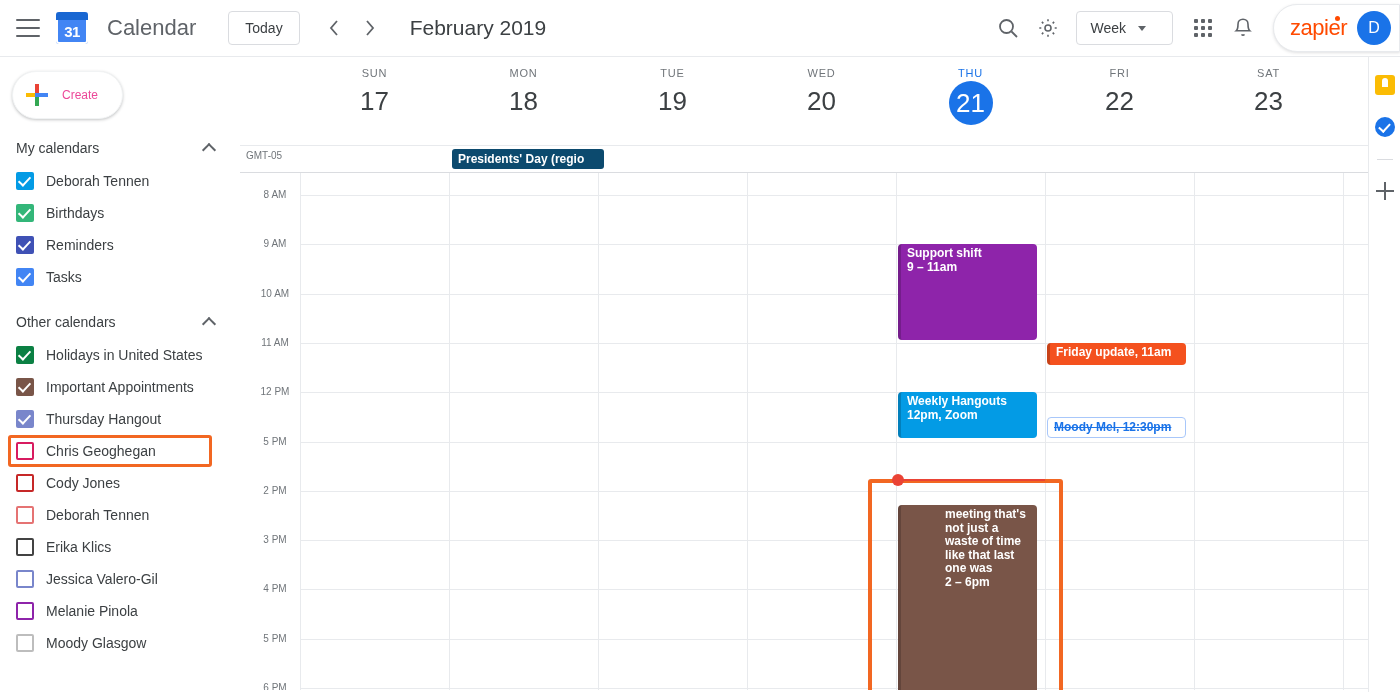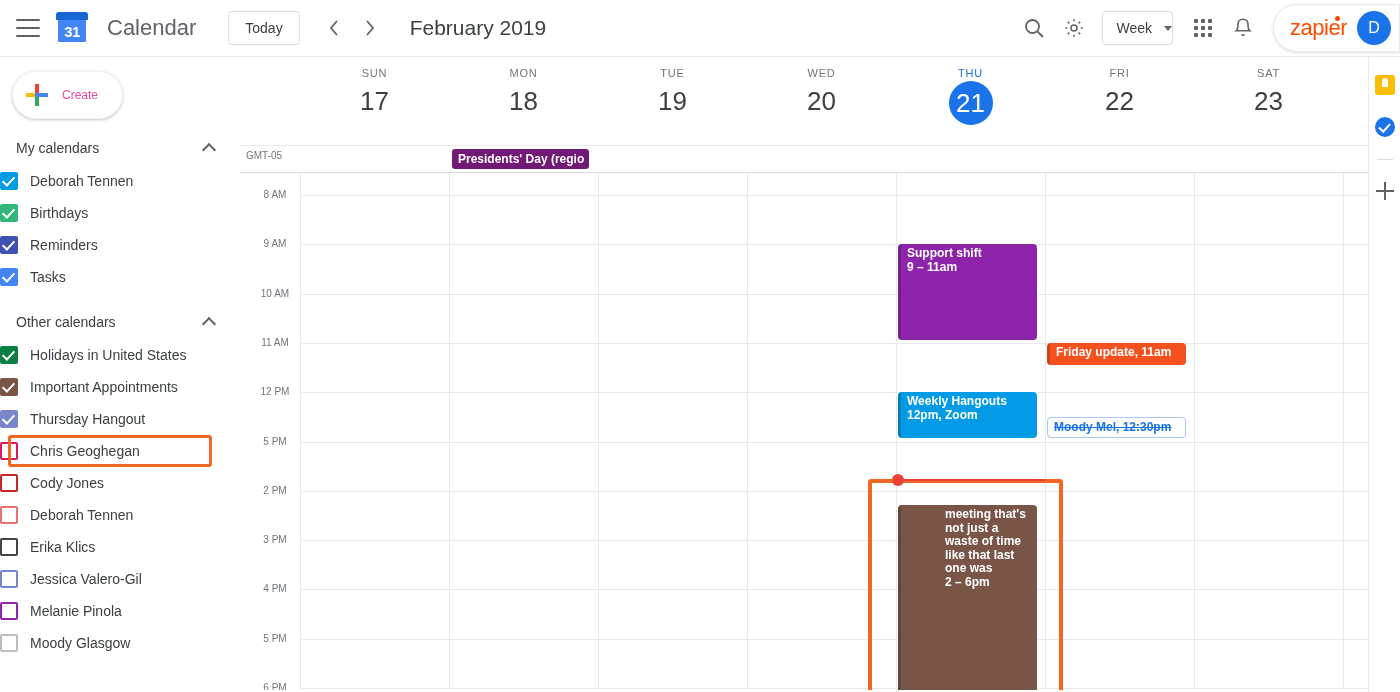--- a/index.html
+++ b/index.html
@@ -50,21 +50,21 @@
   .period { font-size: 21px; color: #3c4043; margin-left: 22px; white-space: nowrap; }
 
   .spacer { flex: 1 1 auto; }
 
   .icon-btn {
     width: 40px; height: 40px; border: none; background: transparent; cursor: pointer;
     display: flex; align-items: center; justify-content: center; border-radius: 50%;
     color: #5f6368;
   }
   .view-select {
-    height: 34px; padding: 0 0 0 14px; border: 1px solid #dadce0; border-radius: 4px;
+    height: 34px; padding: 0 26px 0 14px; border: 1px solid #dadce0; border-radius: 4px;
     background: #fff; font-size: 14px; color: #3c4043; cursor: pointer;
     display: flex; align-items: center; gap: 12px; margin: 0 10px 0 8px; white-space: nowrap;
   }
   .caret { width: 0; height: 0; border-left: 4px solid transparent; border-right: 4px solid transparent;
     border-top: 5px solid #5f6368; }
 
   .grid9 { display: grid; grid-template-columns: repeat(3, 4px); grid-template-rows: repeat(3,4px);
     gap: 3px; }
   .grid9 i { display: block; width: 4px; height: 4px; background: #5f6368; border-radius: 1px; }
 
@@ -104,21 +104,21 @@
   .create-label { font-size: 12px; color: #ec4899; }
 
   .sec-head {
     display: flex; align-items: center; justify-content: space-between;
     padding: 0 16px 0 16px; height: 34px; margin-top: 12px; cursor: pointer;
   }
   .sec-head .t { font-size: 14px; color: #3c4043; }
   .chev { width: 10px; height: 10px; border-left: 2px solid #5f6368; border-top: 2px solid #5f6368;
     transform: rotate(45deg); margin-right: 10px; margin-top: 4px; }
 
-  .cal-row { display: flex; align-items: center; gap: 12px; height: 32px; cursor: pointer; }
+  .cal-row { display: flex; align-items: center; gap: 12px; height: 32px; padding-left: 16px; cursor: pointer; }
   .cal-row .lbl { font-size: 14px; color: #3c4043; white-space: nowrap; }
   .cbox {
     width: 18px; height: 18px; border-radius: 2px; flex: 0 0 auto; position: relative;
   }
   .cbox.checked::after {
     content: ""; position: absolute; left: 5px; top: 2px; width: 5px; height: 10px;
     border: solid #fff; border-width: 0 2px 2px 0; transform: rotate(43deg);
   }
   .cbox.unchecked { background: #fff; border: 2px solid #999; }
 
@@ -387,21 +387,21 @@
           <div class="dow">FRI</div>
           <div class="dnum">22</div>
         </div>
         <div class="dayhead" style="left: 954px;">
           <div class="dow">SAT</div>
           <div class="dnum">23</div>
         </div>
       </div>
     <div class="allday" id="allday">
       <span class="gmt">GMT-05</span>
-    <div class="allday-ev" style="left: 212px; width: 137px; background: #701a75;">Presidents' Day (regio</div>
+    <div class="allday-ev" style="left: 212px; width: 152px; background: #0c4a6e;">Presidents' Day (regio</div>
       </div>
     <div class="gridarea" id="gridarea">
         <div class="hourline" style="top: 22px;"></div>
         <div class="hourlabel" style="top: 16px;">8 AM</div>
         <div class="hourline" style="top: 71.3px;"></div>
         <div class="hourlabel" style="top: 65.3px;">9 AM</div>
         <div class="hourline" style="top: 120.6px;"></div>
         <div class="hourlabel" style="top: 114.6px;">10 AM</div>
         <div class="hourline" style="top: 169.9px;"></div>
         <div class="hourlabel" style="top: 163.9px;">11 AM</div>

